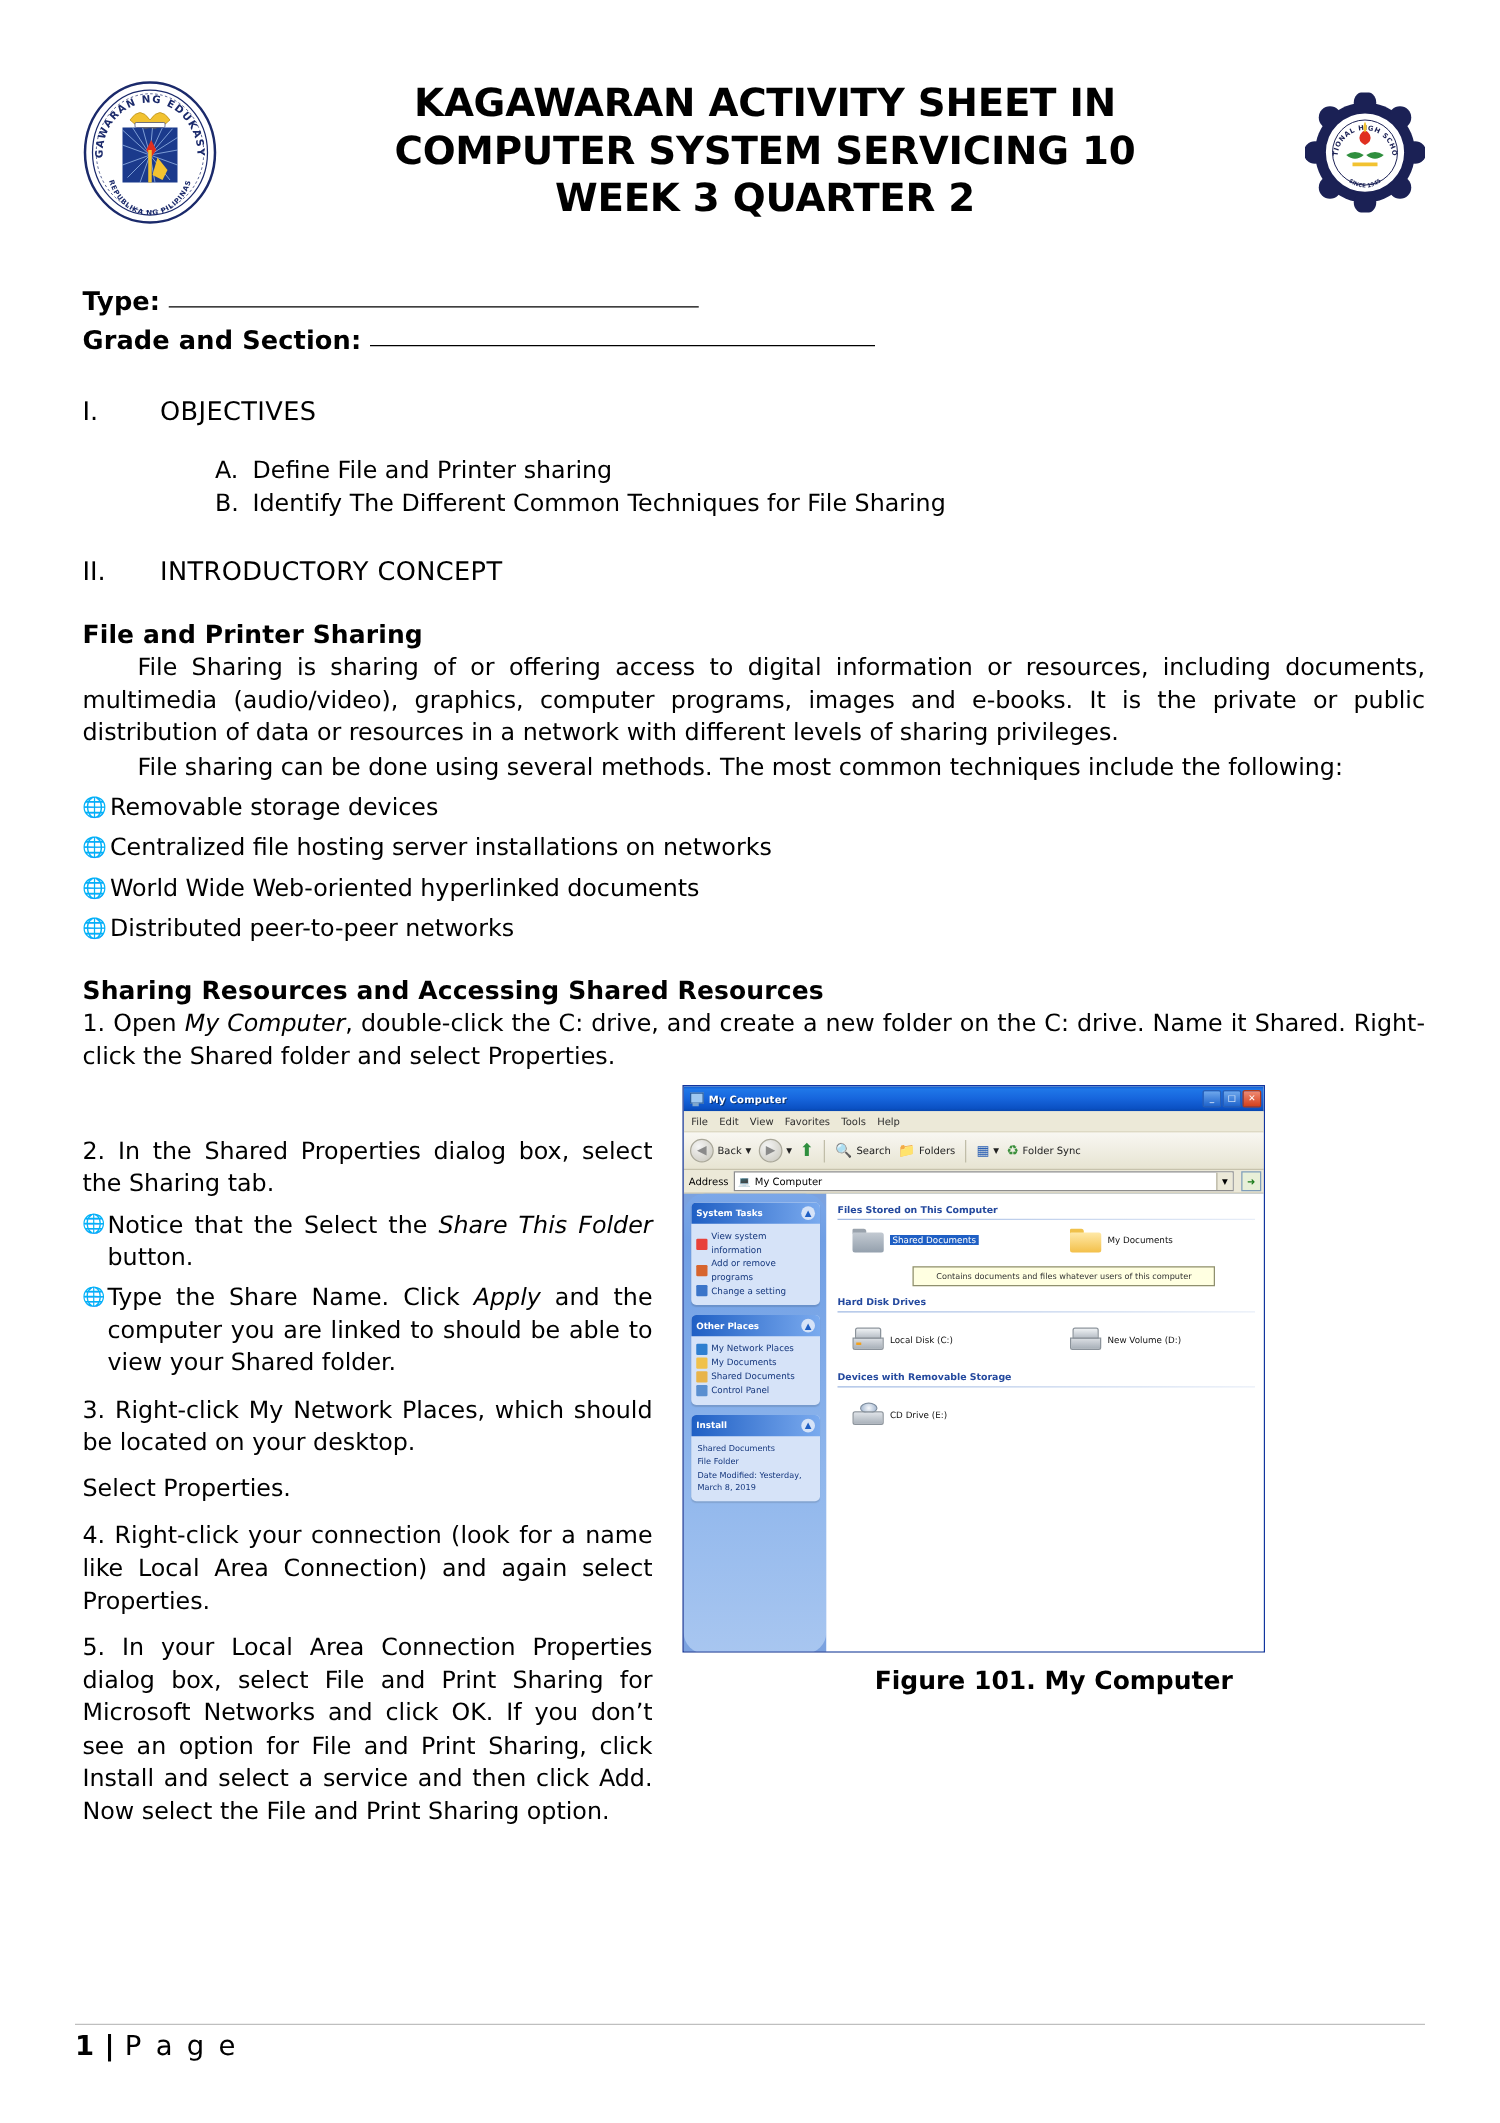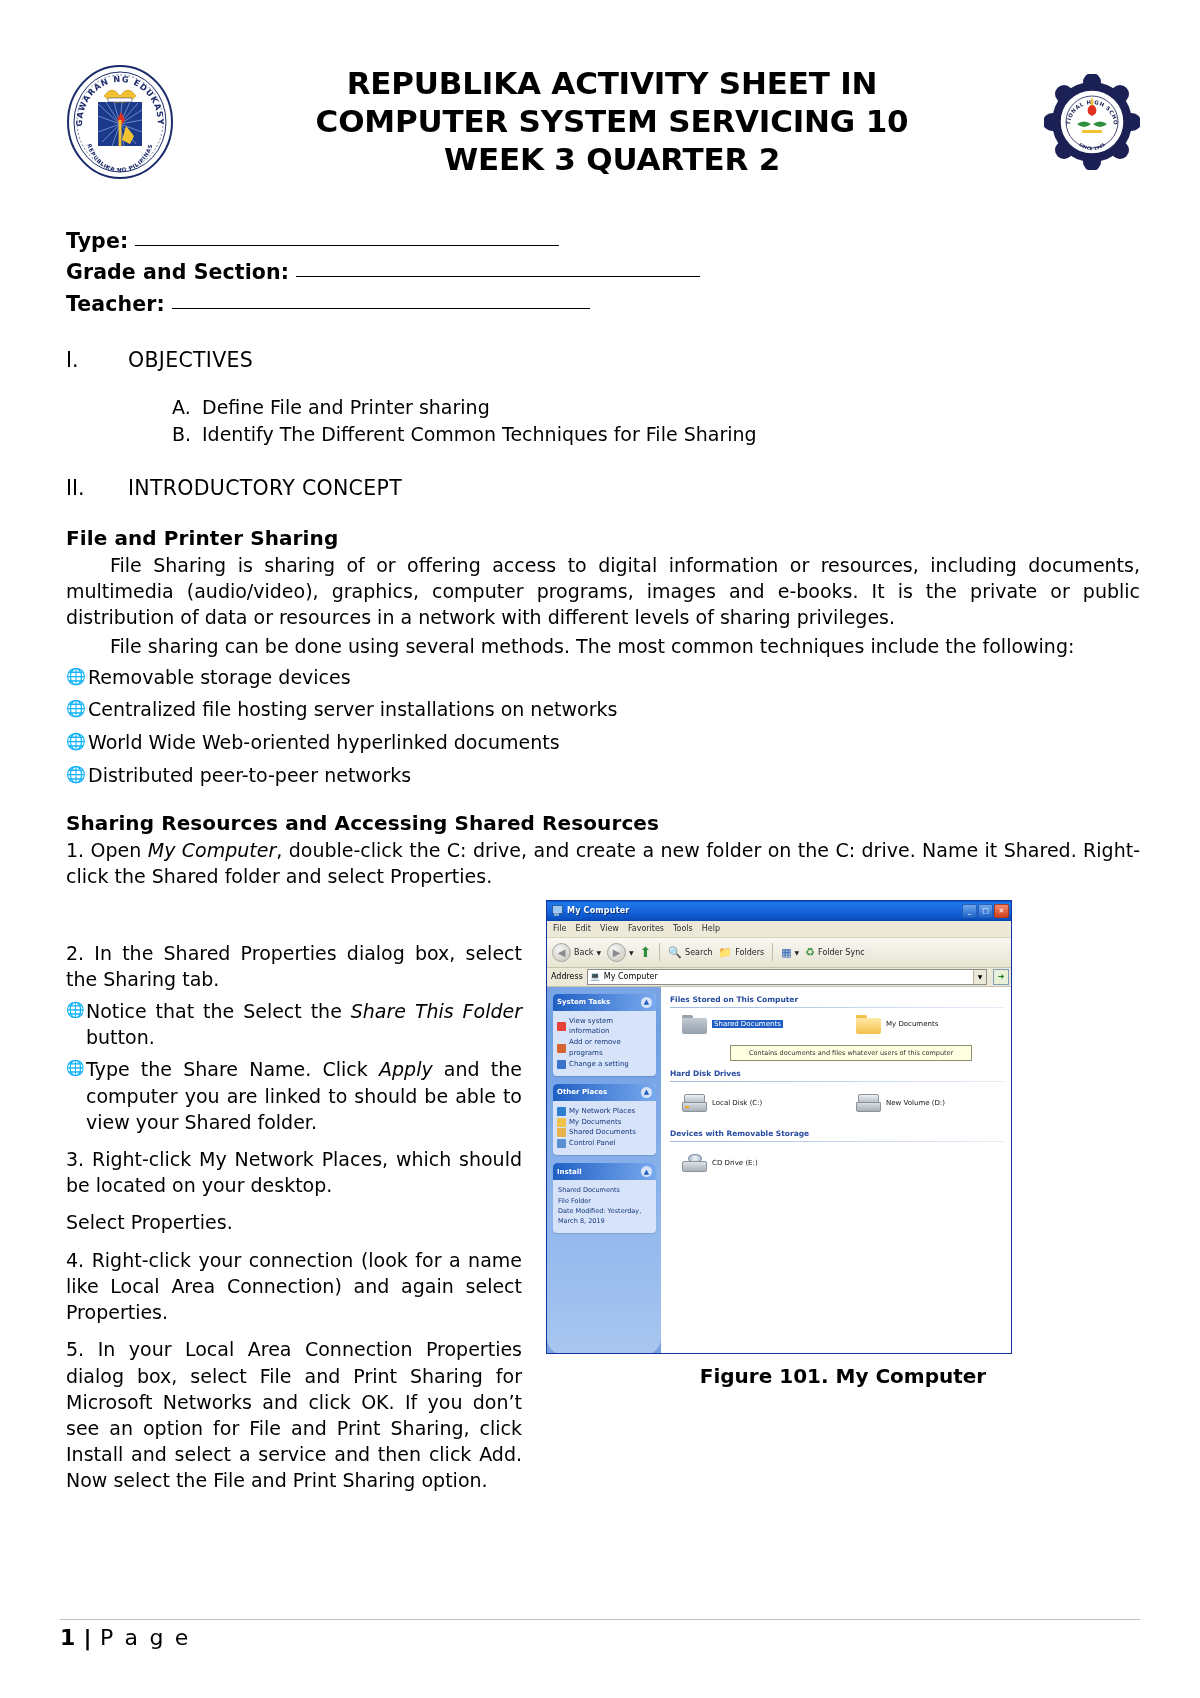--- a/index.html
+++ b/index.html
@@ -267,21 +267,21 @@
         </g>
         <path d="M61 50 l4 8 -4 6 -4 -6 z" fill="#e03020"></path>
         <rect x="58.6" y="58" width="2.8" height="26" fill="#f2c230"></rect>
         <path d="M66 64 l8 10 -4 8 -8 -4 z" fill="#f2c230"></path>
         <path d="M44 34 q8 -12 16 0 q8 -12 16 0 q-8 8 -16 6 q-8 2 -16 -6 z" fill="#f2c230" stroke="#b9901c" stroke-width="0.6"></path>
         <rect x="48" y="36" width="24" height="4" rx="1" fill="#fff" stroke="#1b2a6b" stroke-width="0.5"></rect>
       </svg>
     </div>
 
     <div class="header-title">
-      <div>REPUBLIKA ACTIVITY SHEET IN</div>
+      <div>KAGAWARAN ACTIVITY SHEET IN</div>
       <div>COMPUTER SYSTEM SERVICING 10</div>
       <div>WEEK 3 QUARTER 2</div>
     </div>
 
     <div class="logo-right">
       <svg width="96" height="96" viewBox="0 0 96 96">
         <g fill="#1b2155">
           <circle cx="48" cy="48" r="40"></circle>
           <g>
             <circle cx="48" cy="8" r="9"></circle>
@@ -316,24 +316,20 @@
 
   <div class="form-block">
     <div class="form-row">
       <span>Type:</span>
       <span class="rule rule-name"></span>
     </div>
     <div class="form-row">
       <span>Grade and Section:</span>
       <span class="rule rule-grade"></span>
     </div>
-    <div class="form-row">
-      <span>Teacher:</span>
-      <span class="rule rule-teacher"></span>
-    </div>
   </div>
 
   <div class="body-wrap">
 
     <div class="sec-head">
       <span class="sec-num">I.</span>
       <span class="sec-txt">OBJECTIVES</span>
     </div>
 
     <div class="obj-list">

